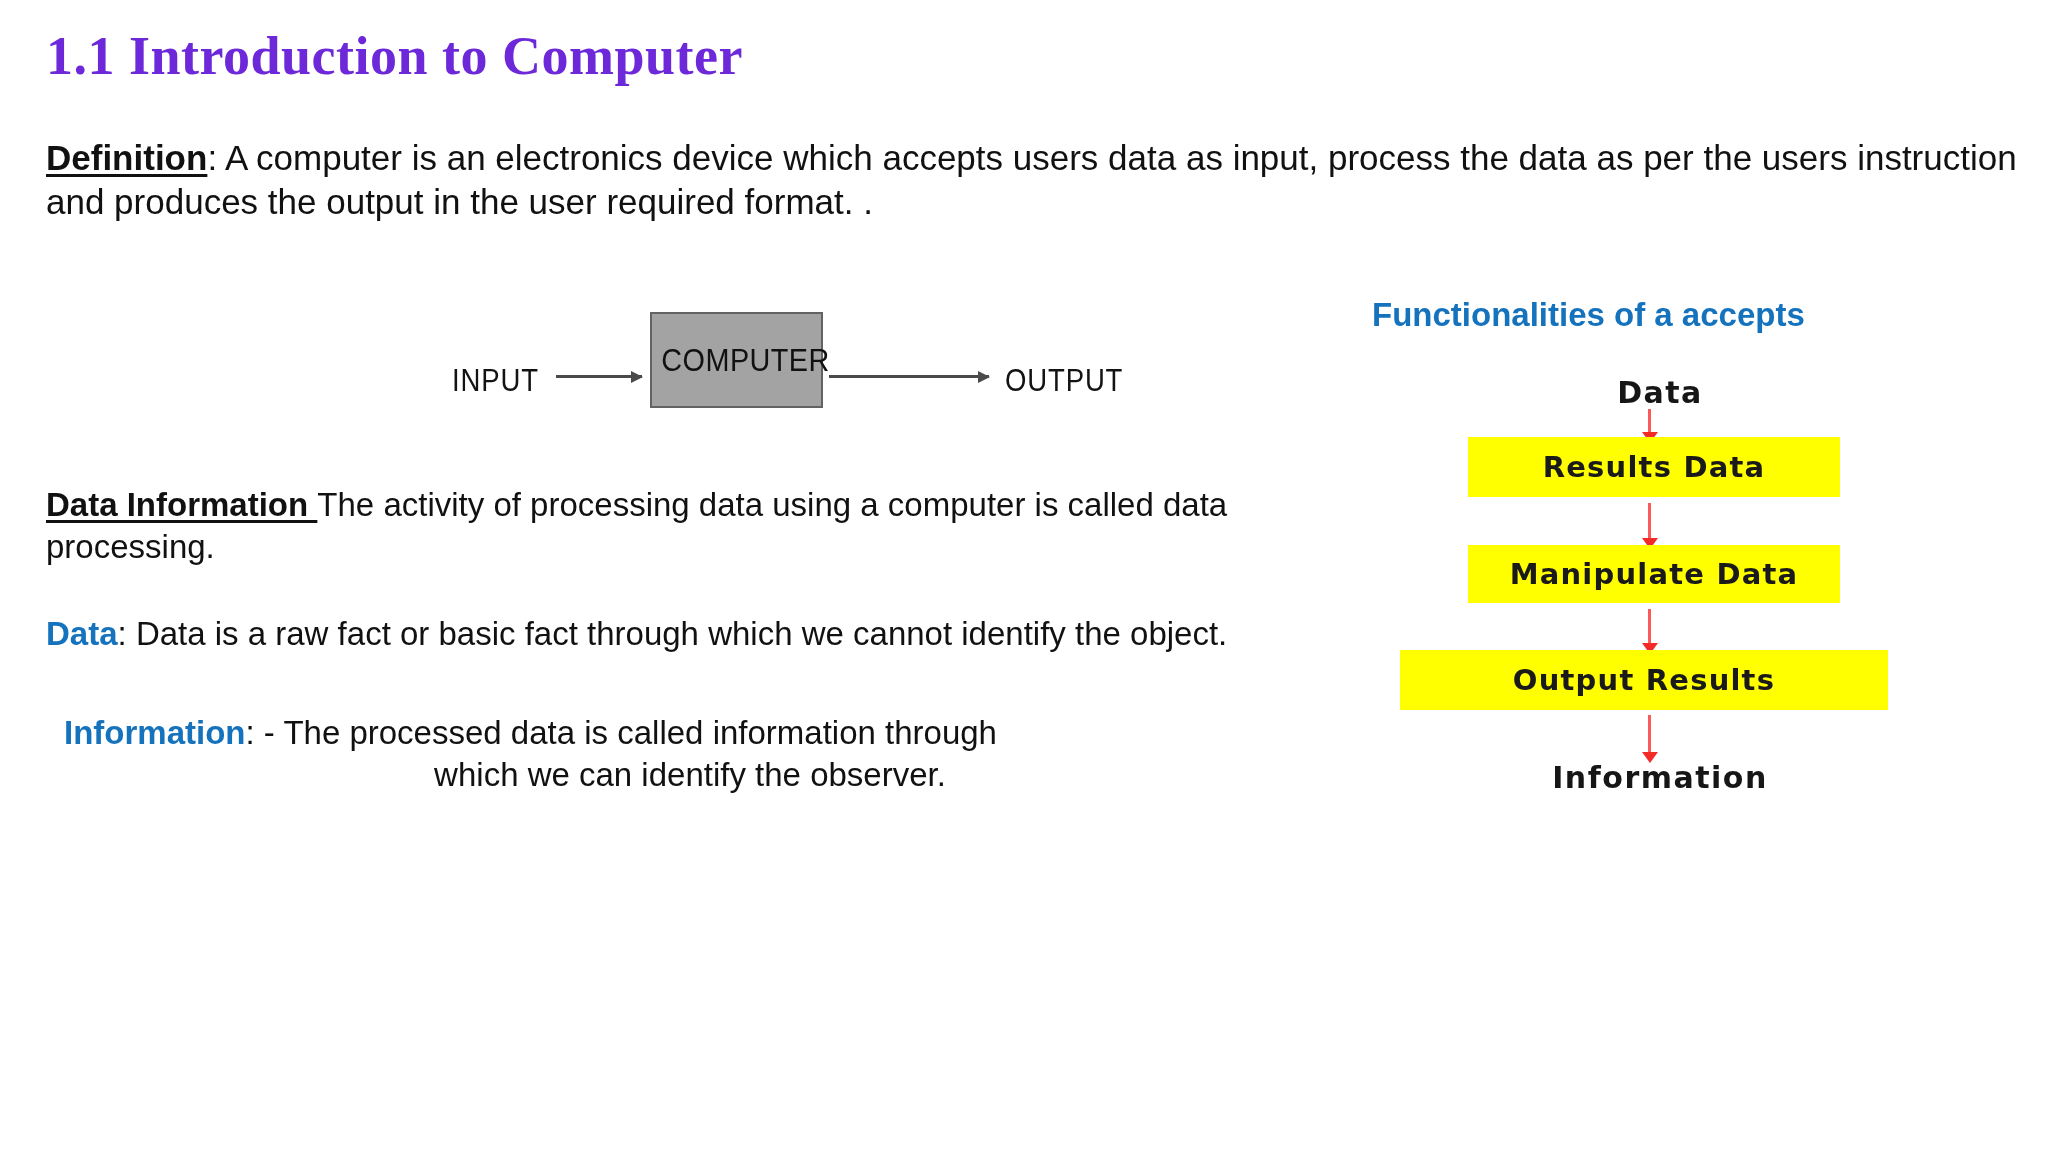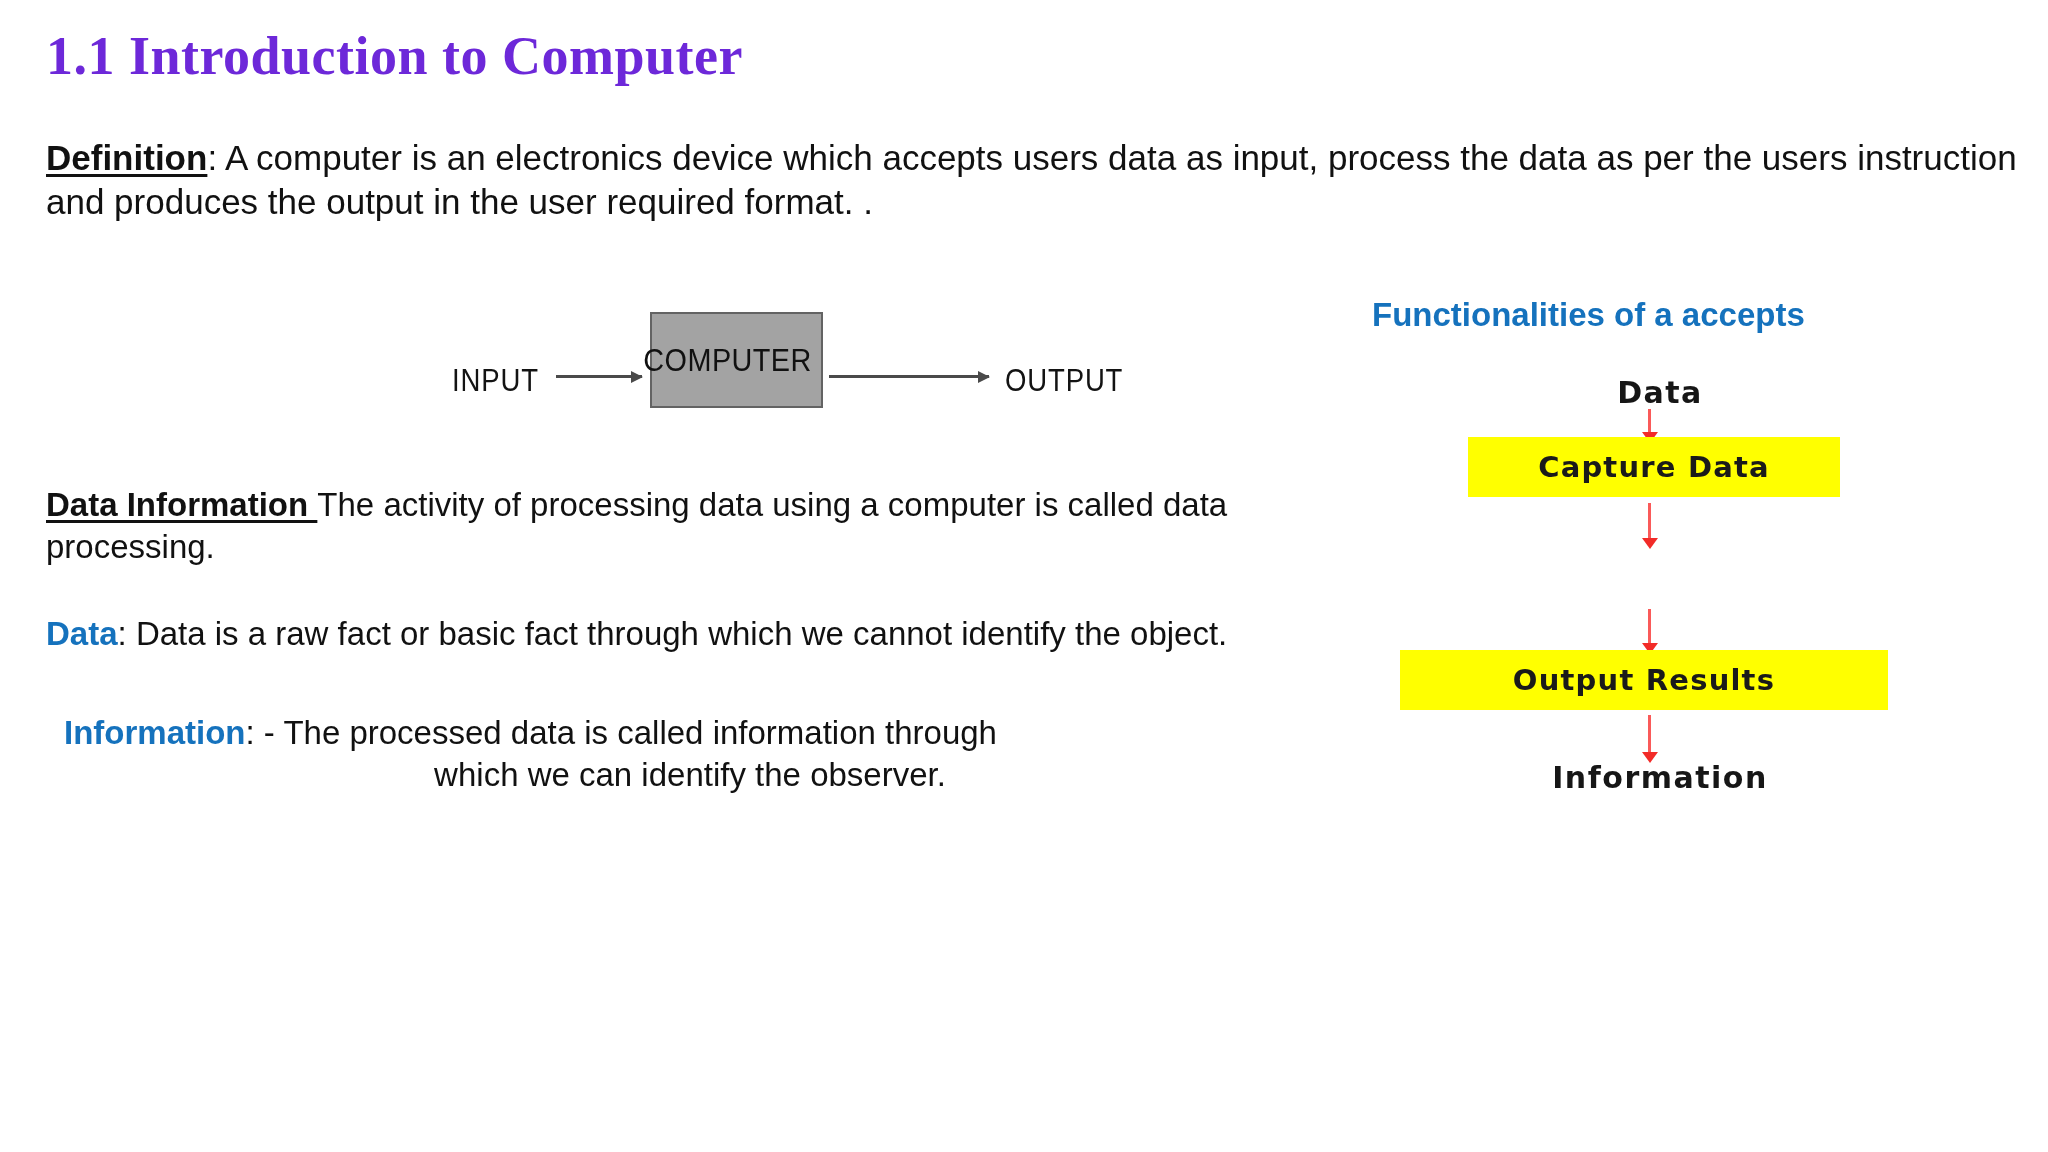--- a/index.html
+++ b/index.html
@@ -71,21 +71,21 @@
     position: absolute;
     left: 198px;
     top: 0px;
     width: 173px;
     height: 96px;
     background: #a3a3a3;
     border: 2px solid #636363;
     box-sizing: border-box;
     display: flex;
     align-items: center;
-    justify-content: flex-end;
+    justify-content: flex-start;
   }
   #computer-box-label {
     font-family: "Liberation Sans Narrow", "Liberation Sans", sans-serif;
     font-size: 32px;
     letter-spacing: 0.5px;
     color: #111111;
     transform: scaleX(0.9);
     white-space: nowrap;
   }
 
@@ -236,24 +236,25 @@
   <div class="io-label" id="io-label-output">OUTPUT</div>
 </div>
 
 <div id="functionalities-heading">Functionalities of a accepts</div>
 
 <div id="flowchart">
   <div class="fc-plain" id="fc-data">Data</div>
 
   <div class="fc-arrow" id="fc-arrow-1"></div>
 
-  <div class="fc-box" id="fc-box-capture">Capture Data</div>
+  <div class="fc-box" id="fc-box-capture">Results Data</div>
 
   <div class="fc-arrow" id="fc-arrow-2"></div>
 
+  <div class="fc-box" id="fc-box-manipulate">Manipulate Data</div>
 
   <div class="fc-arrow" id="fc-arrow-3"></div>
 
   <div class="fc-box" id="fc-box-output">Output Results</div>
 
   <div class="fc-arrow" id="fc-arrow-4"></div>
 
   <div class="fc-plain" id="fc-information">Information</div>
 </div>
 

